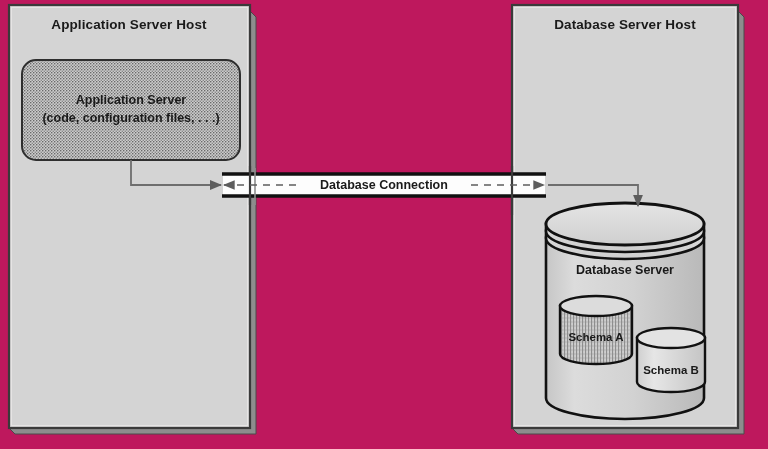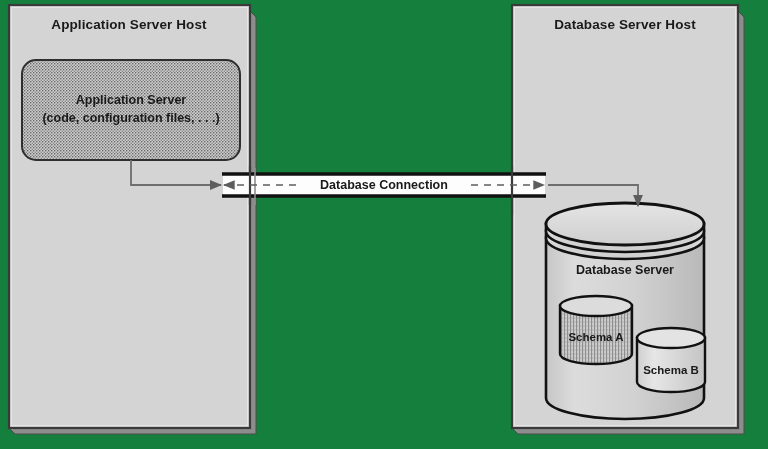--- a/index.html
+++ b/index.html
@@ -10,21 +10,21 @@
   body {
     width: 768px;
     height: 449px;
     font-family: "Liberation Sans", sans-serif;
     overflow: hidden;
   }
   #stage {
     position: relative;
     width: 768px;
     height: 449px;
-    background: #15803d;
+    background: #be185d;
   }
   svg.diagram {
     position: absolute;
     left: 0;
     top: 0;
     width: 768px;
     height: 449px;
     display: block;
   }
   .lbl {

